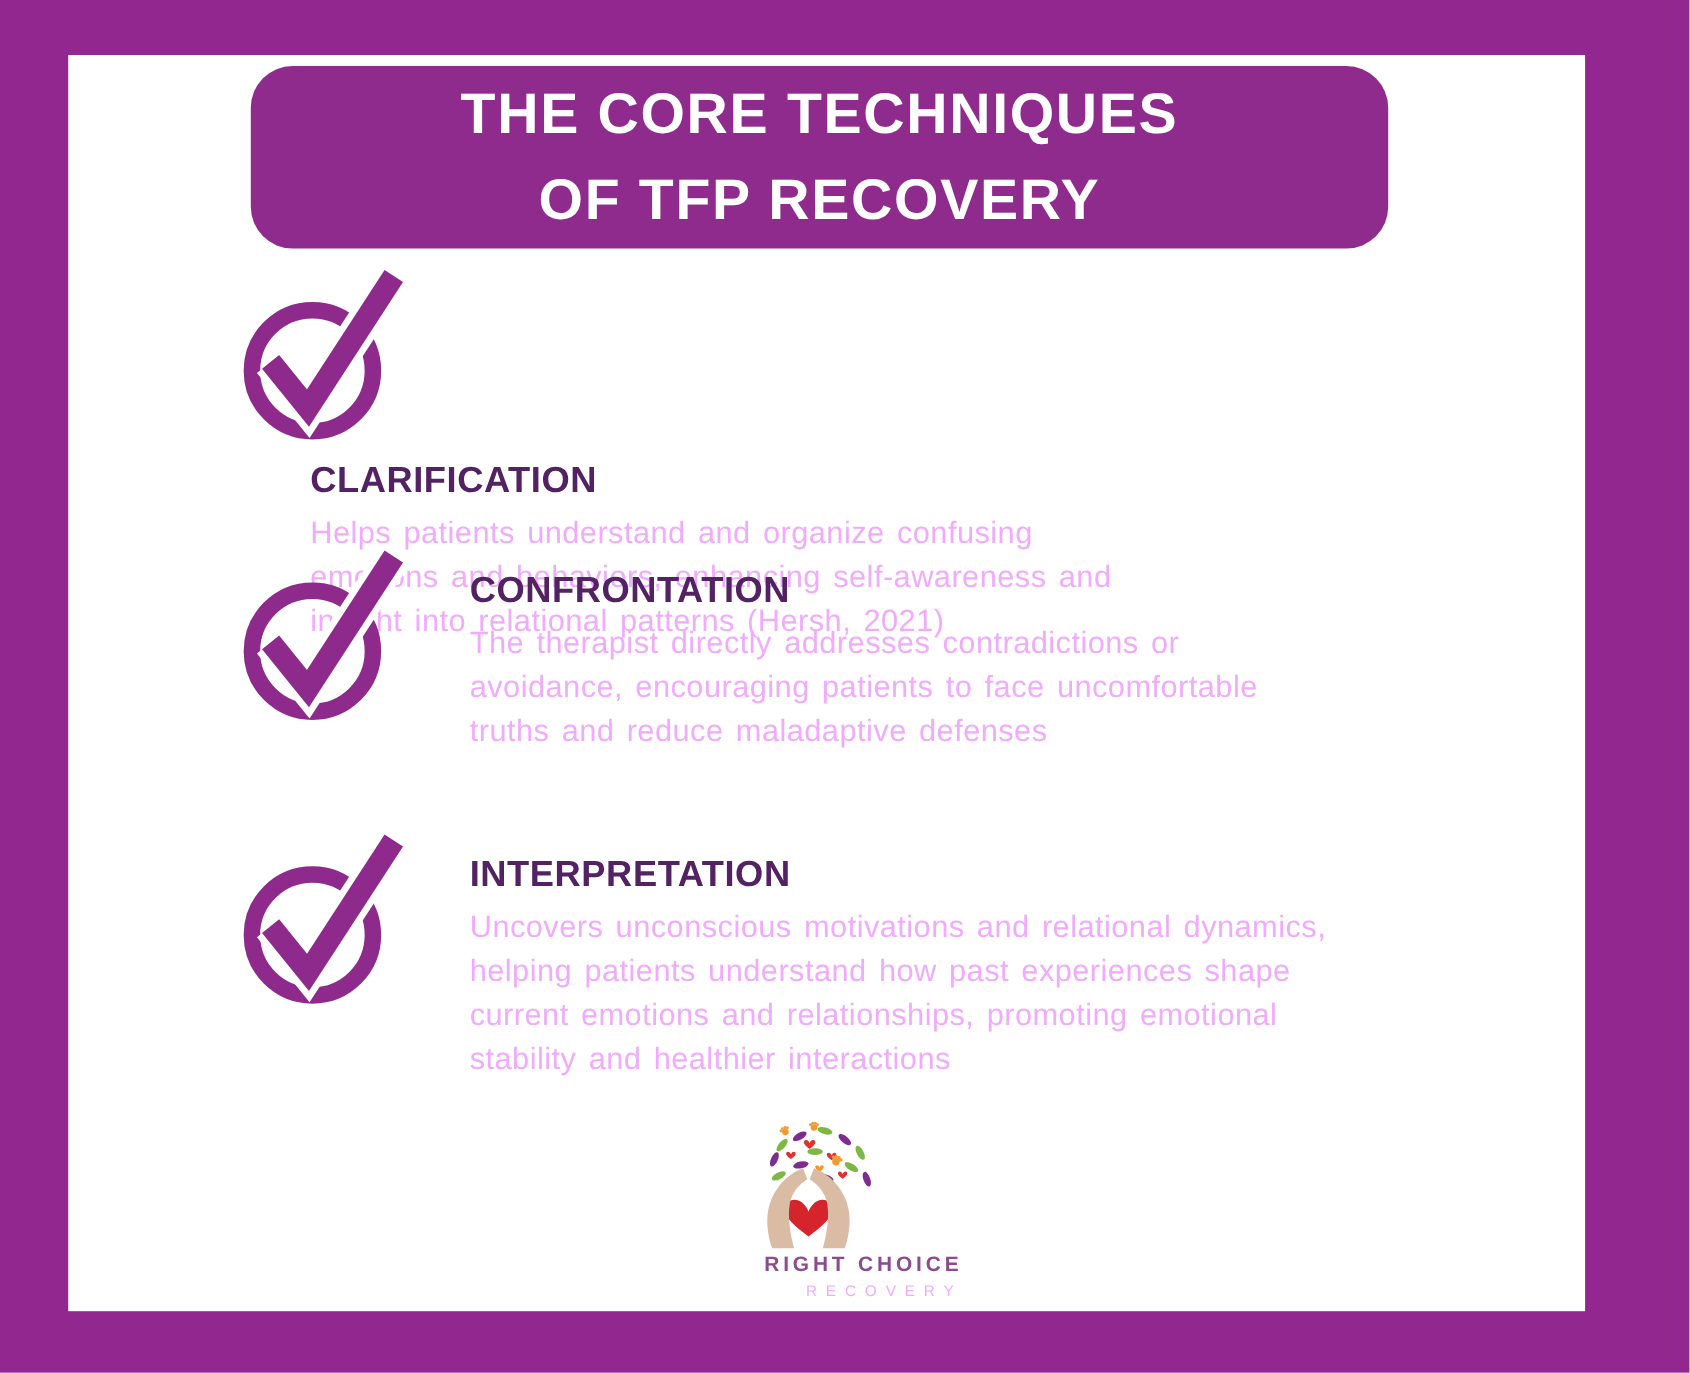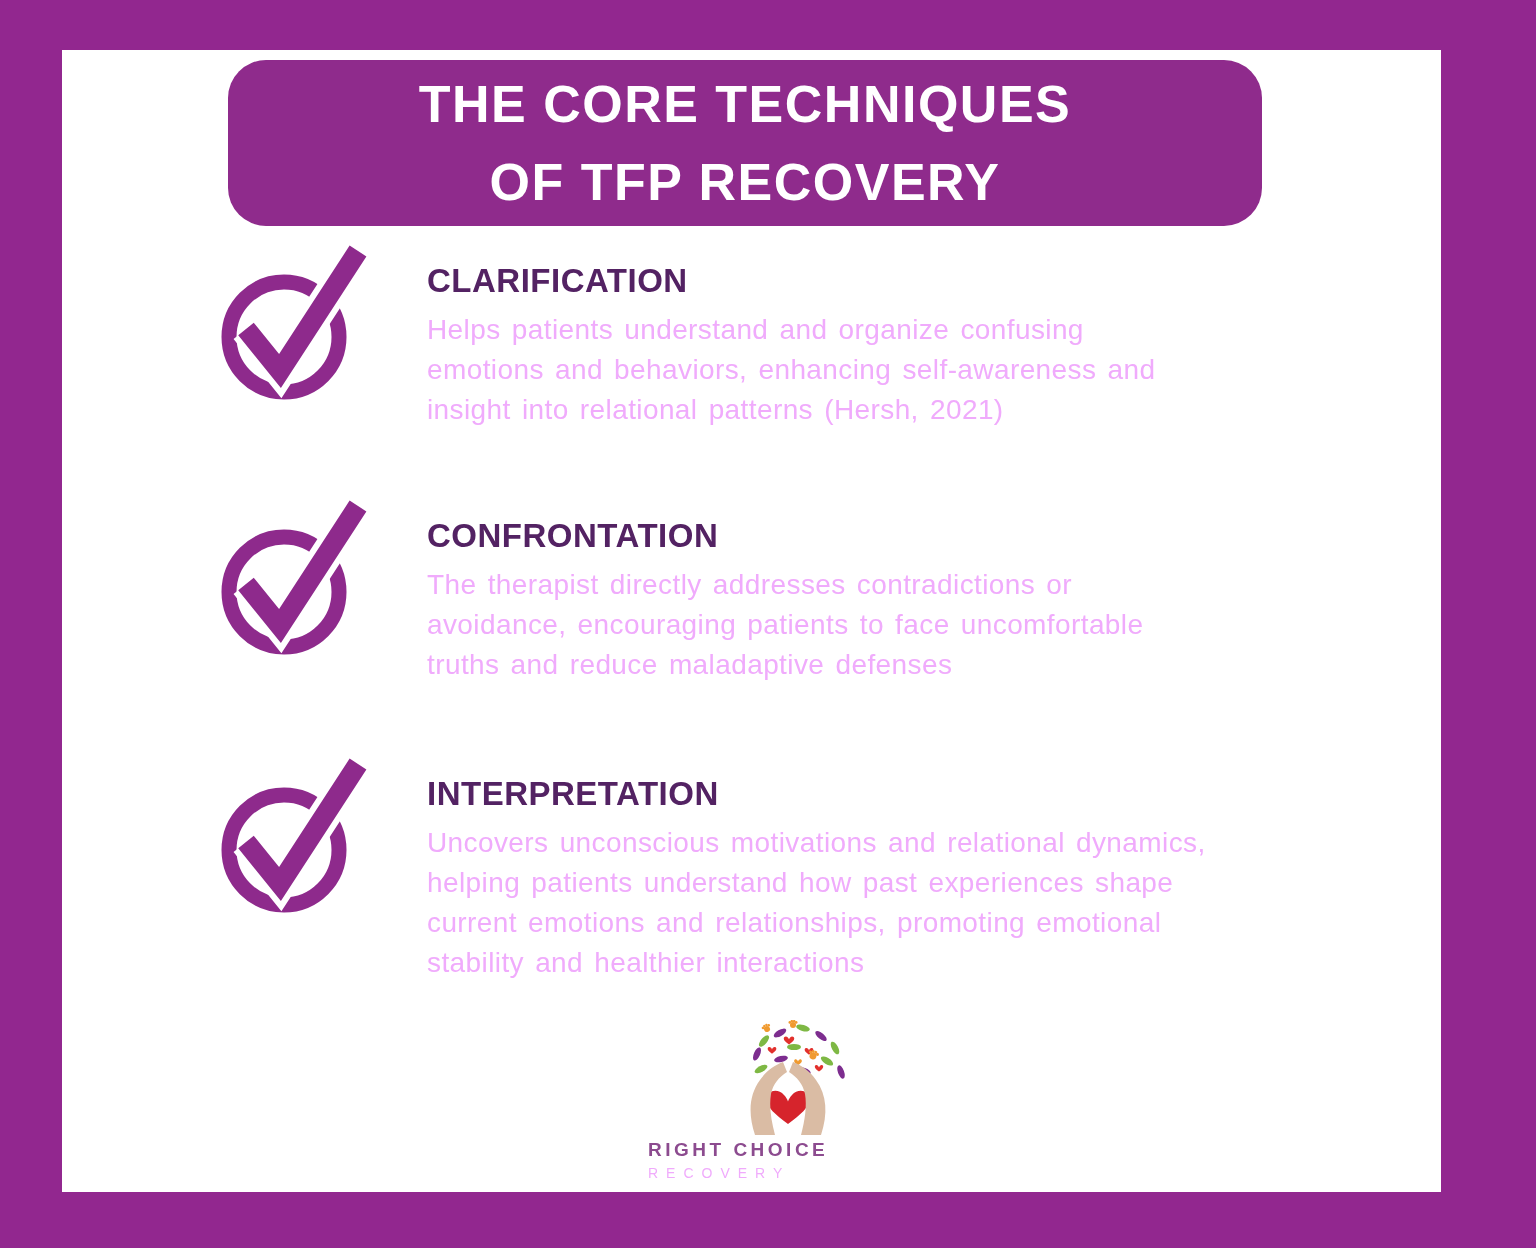--- a/index.html
+++ b/index.html
@@ -41,21 +41,21 @@
     white-space: nowrap;
   }
 
   
   .section {
     position: absolute;
     left: 222px;
     display: flex;
     align-items: flex-start;
   }
-  .section-1 { top: 245px; }
+  .section-1 { top: 245px; flex-direction: column; }
   .section-2 { top: 500px; }
   .section-3 { top: 758px; }
 
   .check-wrap { width: 145px; height: 155px; flex: 0 0 145px; }
   .check-wrap svg { overflow: visible; display: block; }
 
   .section-text {
     margin-left: 60px;
     width: 900px;
     padding-top: 16px;
@@ -73,24 +73,24 @@
     font-size: 28px;
     line-height: 40px;
     letter-spacing: 0.4px;
     word-spacing: 3px;
     white-space: pre-line;   
   }
 
   
   .logo {
     position: absolute;
-    left: 788px; top: 1020px;
+    left: 735px; top: 1020px;
     transform: translateX(-50%);
     width: 280px;
-    text-align: left;
+    text-align: right;
   }
   .logo svg { display: block; margin: 0 auto; }
   .brand-primary {
     margin-top: 4px;
     color: #8C4B8F;
     font-size: 19px;
     font-weight: 600;
     letter-spacing: 3.5px;
     white-space: nowrap;
   }

